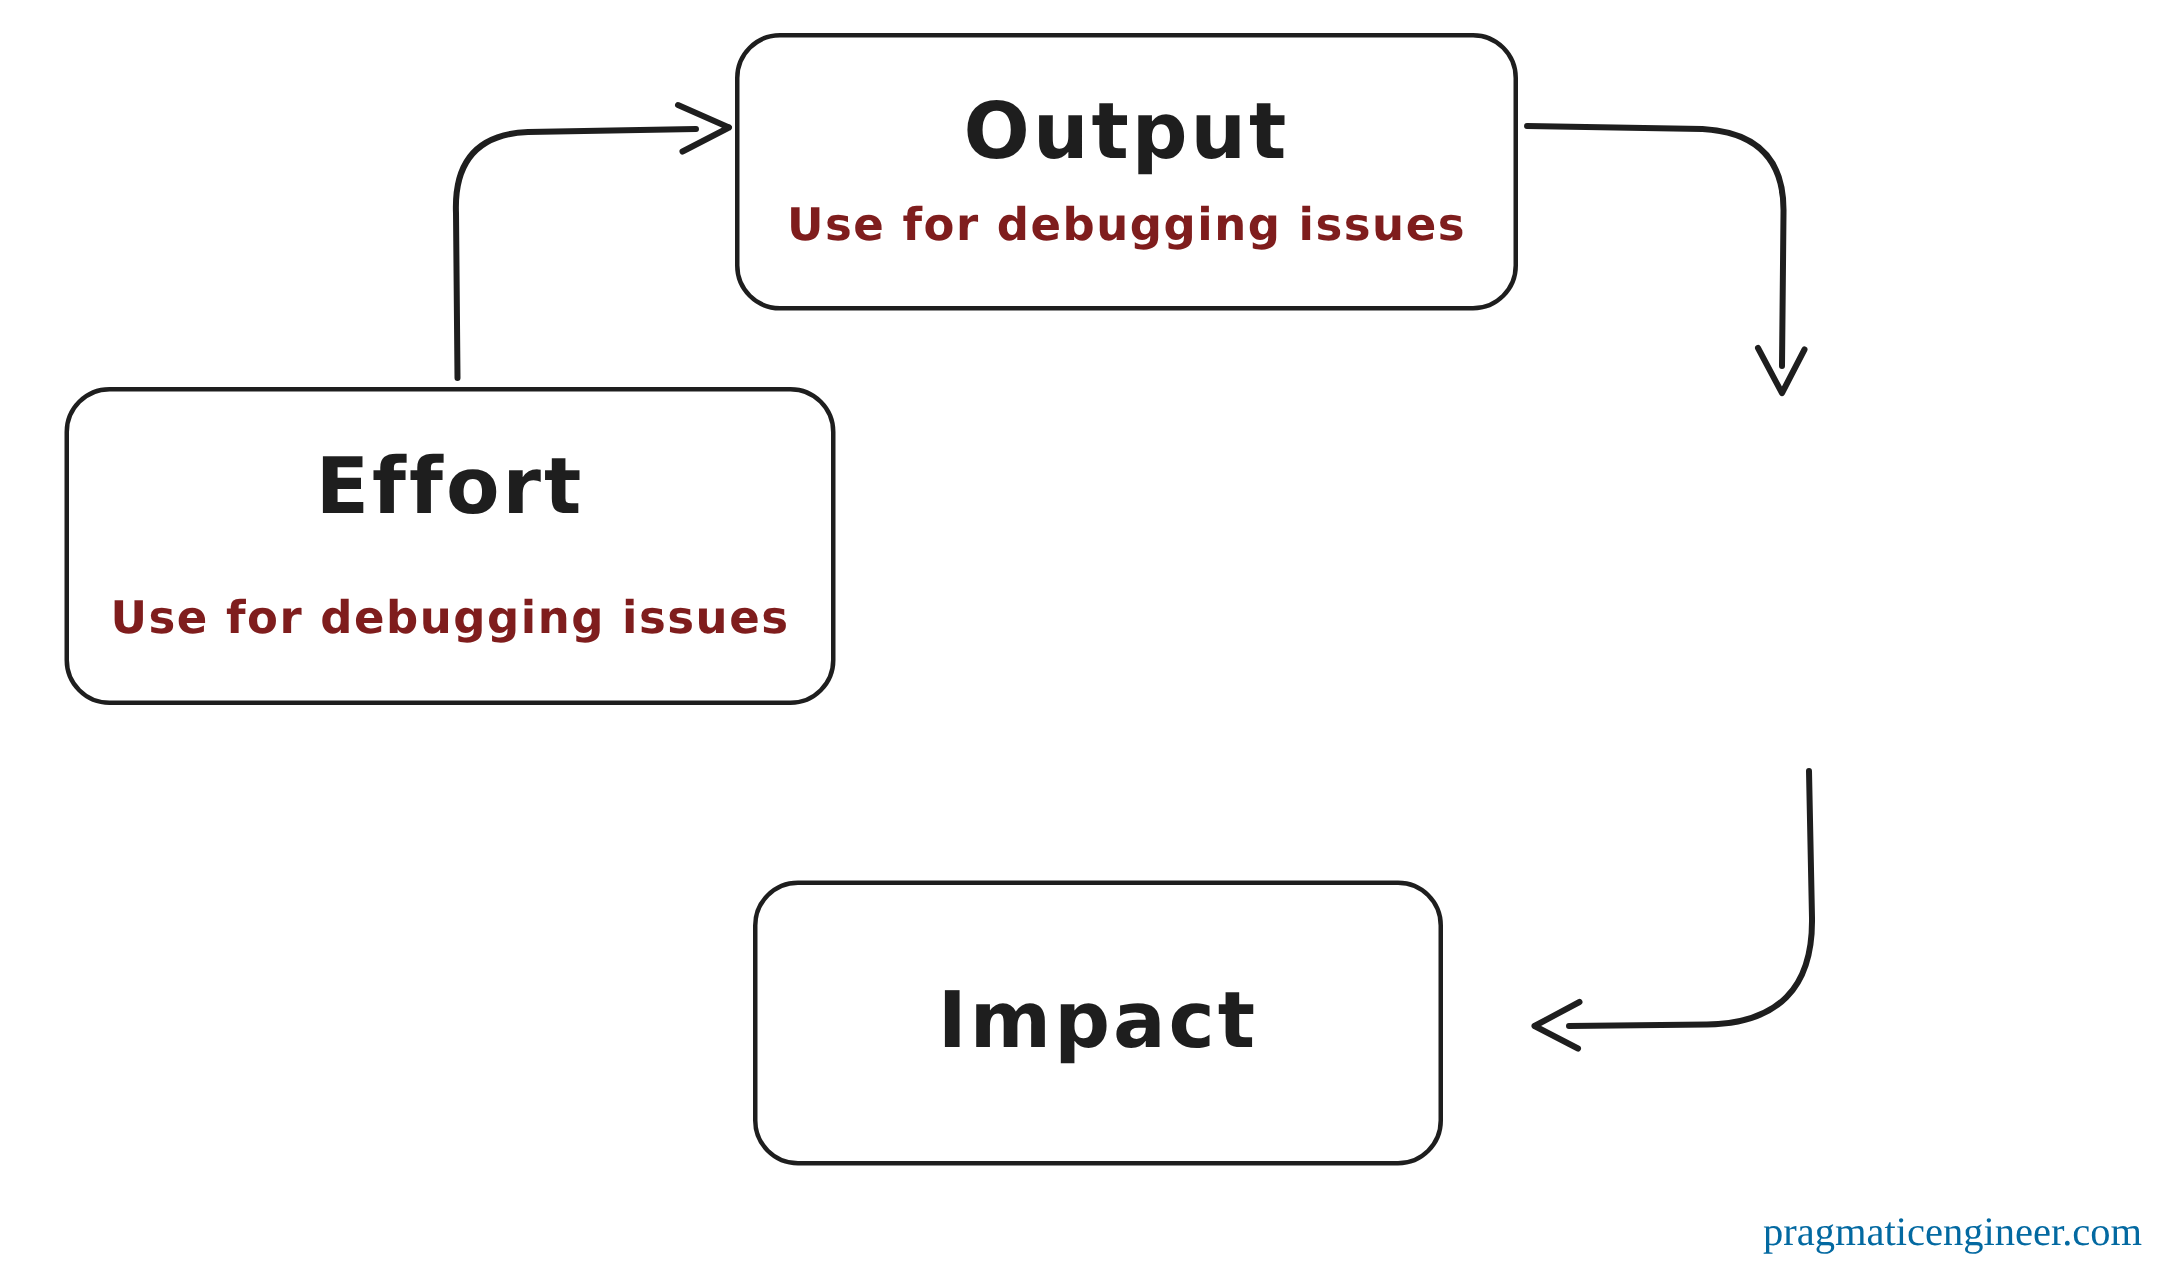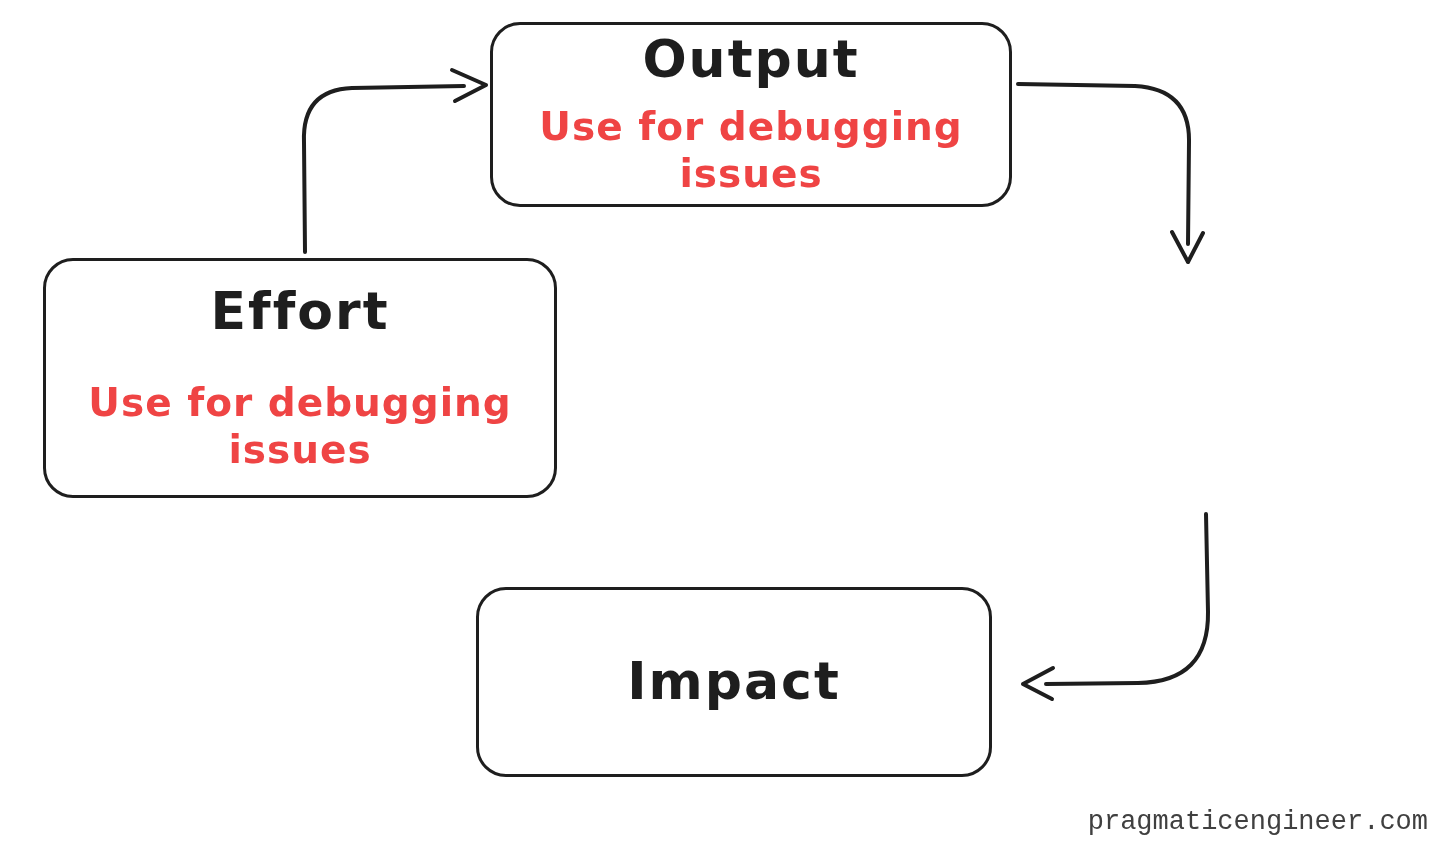--- a/index.html
+++ b/index.html
@@ -37,36 +37,36 @@
     text-align: center;
   }
   .node-title {
     color: #1e1e1e;
     font-weight: 700;
     font-size: 52px;
     line-height: 1.1;
     letter-spacing: 2px;
   }
   .node-subtitle {
-    color: #ef4444;
+    color: #7f1d1d;
     font-weight: 600;
-    font-size: 39px;
+    font-size: 30px;
     line-height: 1.2;
     letter-spacing: 1px;
   }
   .node-output   { left: 490px; top: 22px;  width: 522px; height: 185px; gap: 16px; }
-  .node-effort   { left: 43px;  top: 258px; width: 514px; height: 240px; gap: 40px; }
+  .node-effort   { left: 43px;  top: 258px; width: 514px; height: 212px; gap: 40px; }
   .node-outcome  { left: 906px; top: 266px; width: 516px; height: 241px; gap: 28px; }
-  .node-impact   { left: 476px; top: 587px; width: 516px; height: 190px; gap: 18px; }
+  .node-impact   { left: 502px; top: 587px; width: 460px; height: 190px; gap: 18px; }
   .watermark {
     position: absolute;
     right: 28px;
     bottom: 14px;
-    color: #404040;
-    font-family: Liberation Mono, monospace;
+    color: #0369a1;
+    font-family: Liberation Serif, serif;
     font-size: 27px;
     font-weight: 400;
   }
 </style>
 </head>
 <body>
 
 <div class="canvas">
 
   <svg class="arrows-layer" viewBox="0 0 1456 851" fill="none" stroke="#1e1e1e" stroke-linecap="round" stroke-linejoin="round">

